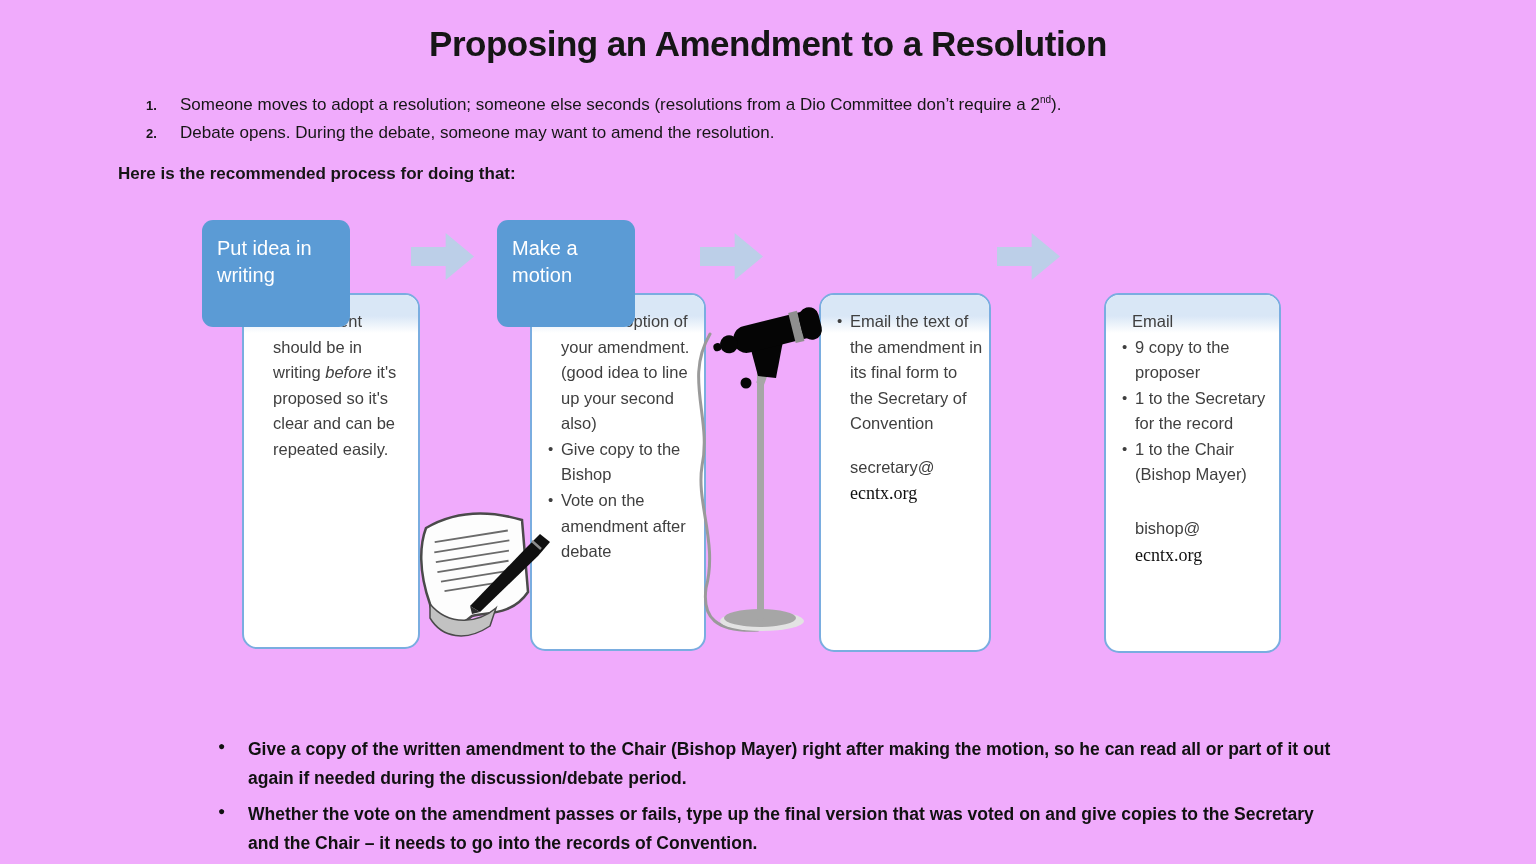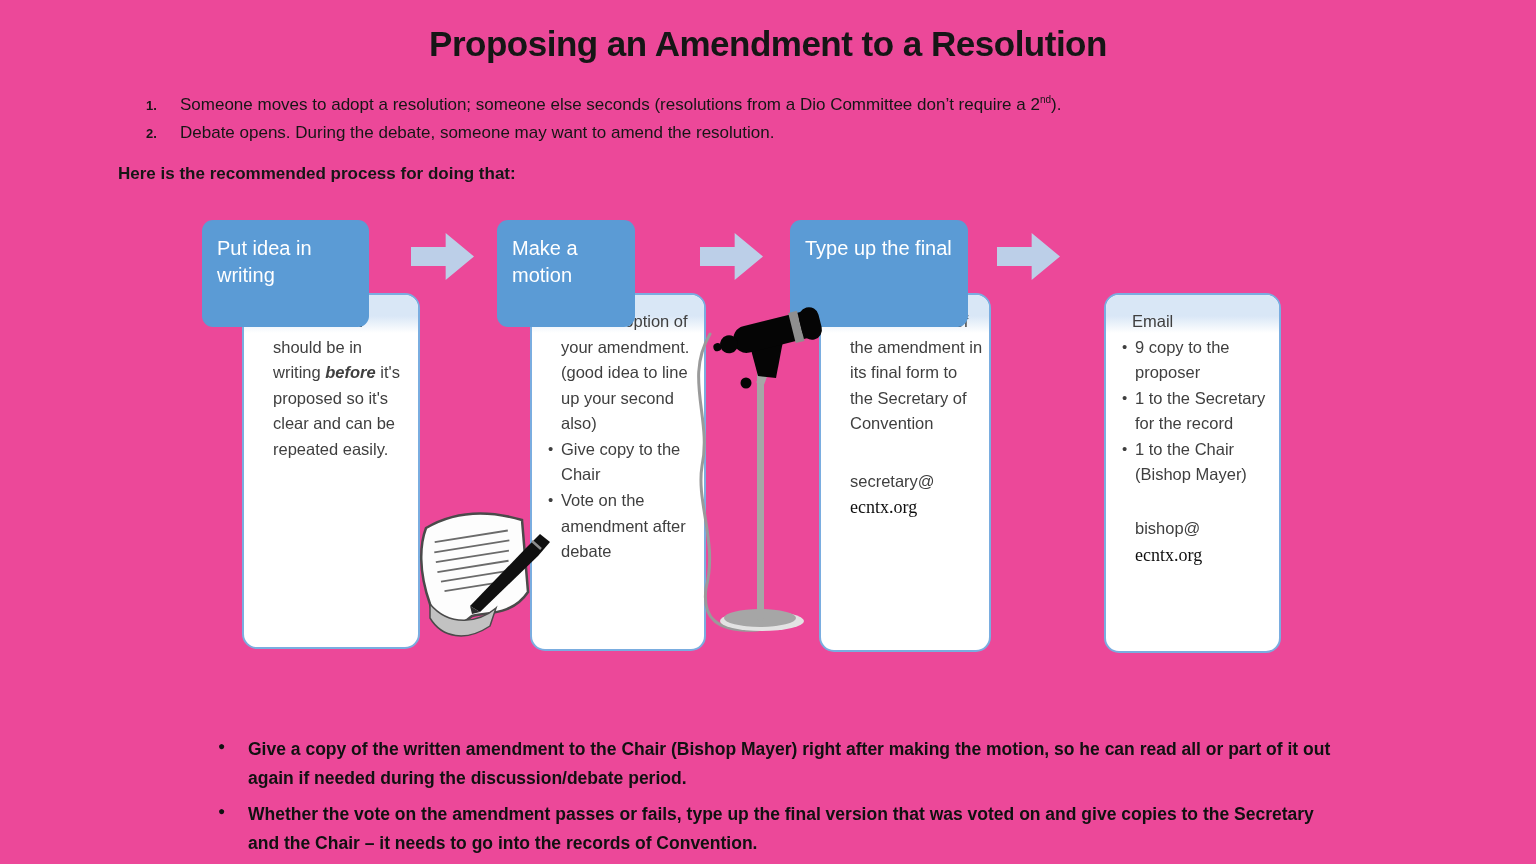--- a/index.html
+++ b/index.html
@@ -1,55 +1,55 @@
 <!DOCTYPE html>
 <html><head>
 <meta charset="utf-8">
 <style>
   html,body { margin:0; padding:0; background:#ffffff; }
   body { width:1536px; height:864px; overflow:hidden; font-family:"Liberation Sans", sans-serif; }
-  .page { position:relative; width:1536px; height:864px; background:#ec4899; }
+  .page { position:relative; width:1536px; height:864px; background:#f0abfc; }
 
   
   .title { position:absolute; top:24px; left:0; width:100%; text-align:center;
            font-size:35px; font-weight:700; color:#161616; letter-spacing:-0.5px; }
   .step  { position:absolute; left:146px; width:1280px; color:#161616; white-space:nowrap; }
   .step1 { top:94px; } .step2 { top:122px; }
   .num   { display:inline-block; width:34px; font-size:13px; font-weight:700; }
   .stept { font-size:17px; font-weight:400; }
   .stept sup { font-size:10px; }
   .intro { position:absolute; left:118px; top:164px; font-size:17px; font-weight:700; color:#161616; }
 
   
   .hdr { position:absolute; top:220px; height:107px; background:#5b9bd5; border-radius:11px;
          color:#ffffff; font-size:20px; line-height:1.33; padding:15px 10px 0 15px;
          box-sizing:border-box; z-index:3; }
-  #hdr1{left:202px;width:167px;} #hdr2{left:497px;width:138px;}
+  #hdr1{left:202px;width:148px;} #hdr2{left:497px;width:138px;}
   #hdr3{left:790px;width:178px;} #hdr4{left:1081px;width:177px;}
 
   .arrow { position:absolute; top:233px; width:63px; height:47px; background:#bccfe8; z-index:2;
            clip-path:polygon(0 30%,55% 30%,55% 0,100% 50%,55% 100%,55% 70%,0 70%); }
   #arrow1{left:411px;} #arrow2{left:700px;} #arrow3{left:997px;}
 
   .card { position:absolute; top:293px; background:#ffffff; border:2px solid #7aade0;
           border-radius:15px; box-sizing:border-box; z-index:1; }
   #card1{left:242px;width:178px;height:356px;}
   #card2{left:530px;width:176px;height:358px;}
   #card3{left:819px;width:172px;height:359px;}
   #card4{left:1104px;width:177px;height:360px;}
   .band { position:absolute; top:0; left:0; right:0; height:38px; border-radius:13px 13px 0 0;
           background:linear-gradient(180deg,#d9e7f6 55%, rgba(217,231,246,0) 100%); }
   .card-body { position:relative; padding:14px 5px 0 16px; color:#3f3f3f;
                font-size:16.5px; line-height:1.55; }
   .cb { display:flex; }
   .cb .dot { width:13px; flex:none; font-size:15px; }
   .cb .bt { flex:1; }
   .lead { padding-left:10px; }
-  .bi { font-weight:700; font-style:italic; }
-  .email { margin-top:32px; padding-left:13px; }
+  .bi { font-weight:400; font-style:italic; }
+  .email { margin-top:18px; padding-left:13px; }
   .email4 { margin-top:28px; }
   .email-user { display:block; }
   .email-domain { display:block; font-family:"Liberation Serif", serif; color:#0f0f0f; font-size:18px; }
 
   
   .art { position:absolute; z-index:4; pointer-events:none; }
   #pen-art { left:400px; top:500px; }
   #mic-art { left:676px; top:288px; }
 
   
@@ -69,21 +69,20 @@
     <span class="num">1.</span><span class="stept"><span>Someone moves to adopt a resolution; someone else seconds (resolutions from a Dio Committee don’t require a 2</span><sup>nd</sup><span>).</span></span>
   </div>
   <div class="step step2">
     <span class="num">2.</span><span class="stept"><span>Debate opens. During the debate, someone may want to amend the resolution.</span><sup></sup><span></span></span>
   </div>
 
   <div class="intro">Here is the recommended process for doing that:</div>
 
   <div class="hdr" id="hdr1">Put idea in writing</div>
   <div class="hdr" id="hdr2">Make a motion</div>
-  <div class="hdr" id="hdr3">Type up the final</div>
 
   <div class="arrow" id="arrow1"></div>
   <div class="arrow" id="arrow2"></div>
   <div class="arrow" id="arrow3"></div>
 
   <div class="card" id="card1">
     <div class="band"></div>
     <div class="card-body">
       <div class="cb">
         <span class="dot">•</span>
@@ -94,21 +93,21 @@
 
   <div class="card" id="card2">
     <div class="band"></div>
     <div class="card-body">
       <div class="cb">
         <span class="dot">•</span>
         <span class="bt">Move adoption of your amendment. (good idea to line up your second also)</span>
       </div>
       <div class="cb">
         <span class="dot">•</span>
-        <span class="bt">Give copy to the Chair</span>
+        <span class="bt">Give copy to the Bishop</span>
       </div>
       <div class="cb">
         <span class="dot">•</span>
         <span class="bt">Vote on the amendment after debate</span>
       </div>
     </div>
   </div>
 
   <div class="card" id="card3">
     <div class="band"></div>

